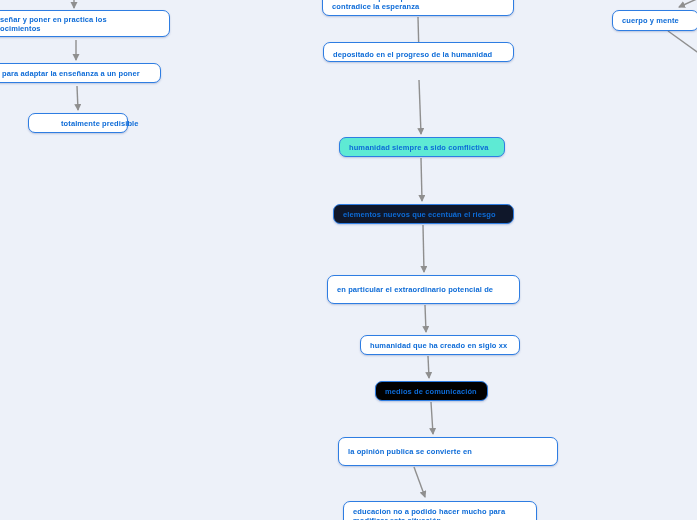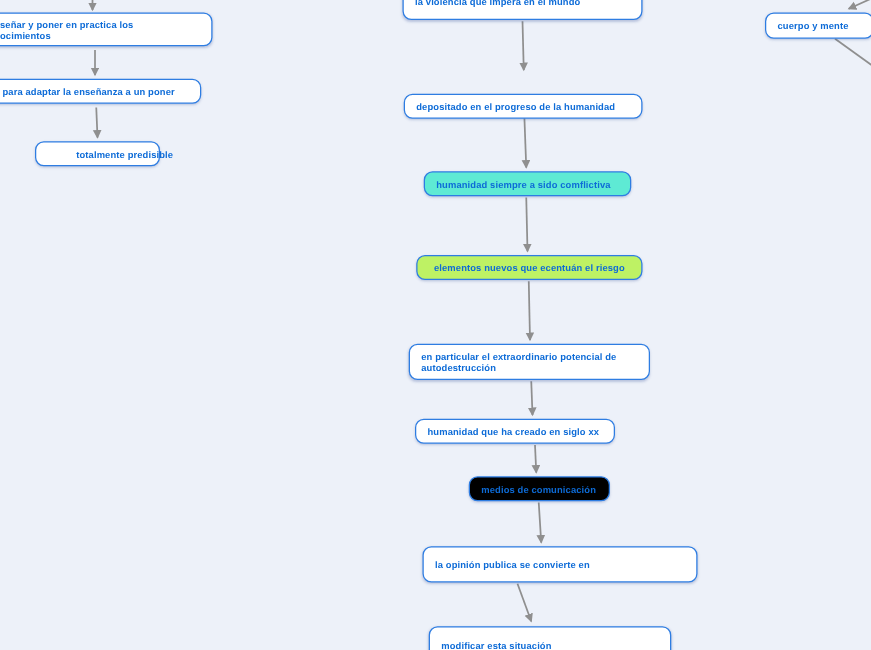--- a/index.html
+++ b/index.html
@@ -66,43 +66,44 @@
         <span class="node-line">ocimientos</span>
       </div>
       <div class="node" style="left: -8px; top: 63px; width: 169px; min-height: 20px; background: rgb(255, 255, 255); border-color: rgb(46, 125, 226); color: rgb(13, 107, 215);">
         <span class="node-line">para adaptar la enseñanza a un poner</span>
       </div>
       <div class="node" style="left: 28px; top: 113px; width: 100px; min-height: 20px; background: rgb(255, 255, 255); border-color: rgb(46, 125, 226); color: rgb(13, 107, 215); padding-left: 32px;">
         <span class="node-line">totalmente predisible</span>
       </div>
       <div class="node" style="left: 322px; top: -13px; width: 192px; min-height: 29px; background: rgb(255, 255, 255); border-color: rgb(46, 125, 226); color: rgb(13, 107, 215);">
         <span class="node-line">la violencia que impera en el mundo</span>
+        <span class="node-line">contradice la esperanza</span>
       </div>
-      <div class="node" style="left: 323px; top: 75px; width: 191px; min-height: 20px; background: rgb(255, 255, 255); border-color: rgb(46, 125, 226); color: rgb(13, 107, 215);">
+      <div class="node" style="left: 323px; top: 42px; width: 191px; min-height: 20px; background: rgb(255, 255, 255); border-color: rgb(46, 125, 226); color: rgb(13, 107, 215); justify-content: flex-end;">
         <span class="node-line">depositado en el progreso de la humanidad</span>
       </div>
       <div class="node" style="left: 339px; top: 137px; width: 166px; min-height: 20px; background: #5eead4; border-color: rgb(46, 125, 226); color: rgb(13, 107, 215);">
         <span class="node-line">humanidad siempre a sido comflictiva</span>
       </div>
-      <div class="node" style="left: 333px; top: 204px; width: 181px; min-height: 20px; background: #bef264; border-color: rgb(46, 125, 226); color: rgb(13, 107, 215); text-align: center;">
+      <div class="node" style="left: 333px; top: 204px; width: 181px; min-height: 20px; background: #0f172a; border-color: rgb(46, 125, 226); color: rgb(13, 107, 215);">
         <span class="node-line">elementos nuevos que ecentuán el riesgo</span>
       </div>
       <div class="node" style="left: 327px; top: 275px; width: 193px; min-height: 29px; background: rgb(255, 255, 255); border-color: rgb(46, 125, 226); color: rgb(13, 107, 215);">
         <span class="node-line">en particular el extraordinario potencial de</span>
-        <span class="node-line">autodestrucción</span>
       </div>
-      <div class="node" style="left: 332px; top: 335px; width: 160px; min-height: 20px; background: rgb(255, 255, 255); border-color: rgb(46, 125, 226); color: rgb(13, 107, 215);">
+      <div class="node" style="left: 360px; top: 335px; width: 160px; min-height: 20px; background: rgb(255, 255, 255); border-color: rgb(46, 125, 226); color: rgb(13, 107, 215);">
         <span class="node-line">humanidad que ha creado en siglo xx</span>
       </div>
       <div class="node" style="left: 375px; top: 381px; width: 113px; min-height: 20px; background: #000000; border-color: rgb(46, 125, 226); color: rgb(13, 107, 215);">
         <span class="node-line">medios de comunicación</span>
       </div>
       <div class="node" style="left: 338px; top: 437px; width: 220px; min-height: 29px; background: rgb(255, 255, 255); border-color: rgb(46, 125, 226); color: rgb(13, 107, 215);">
         <span class="node-line">la opinión publica se convierte en</span>
       </div>
       <div class="node" style="left: 343px; top: 501px; width: 194px; min-height: 30px; background: rgb(255, 255, 255); border-color: rgb(46, 125, 226); color: rgb(13, 107, 215);">
+        <span class="node-line">educacion no a podido hacer mucho para</span>
         <span class="node-line">modificar esta situación</span>
       </div>
       <div class="node" style="left: 612px; top: 10px; width: 87px; min-height: 21px; background: rgb(255, 255, 255); border-color: rgb(46, 125, 226); color: rgb(13, 107, 215);">
         <span class="node-line">cuerpo y mente</span>
       </div>
     </div>
 </div>
 
 </body></html>

